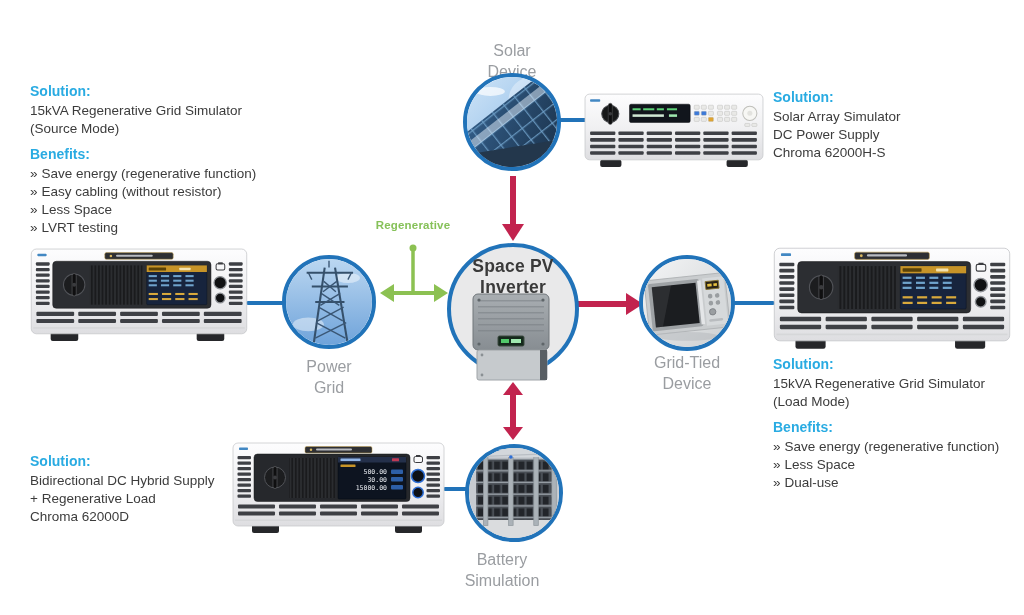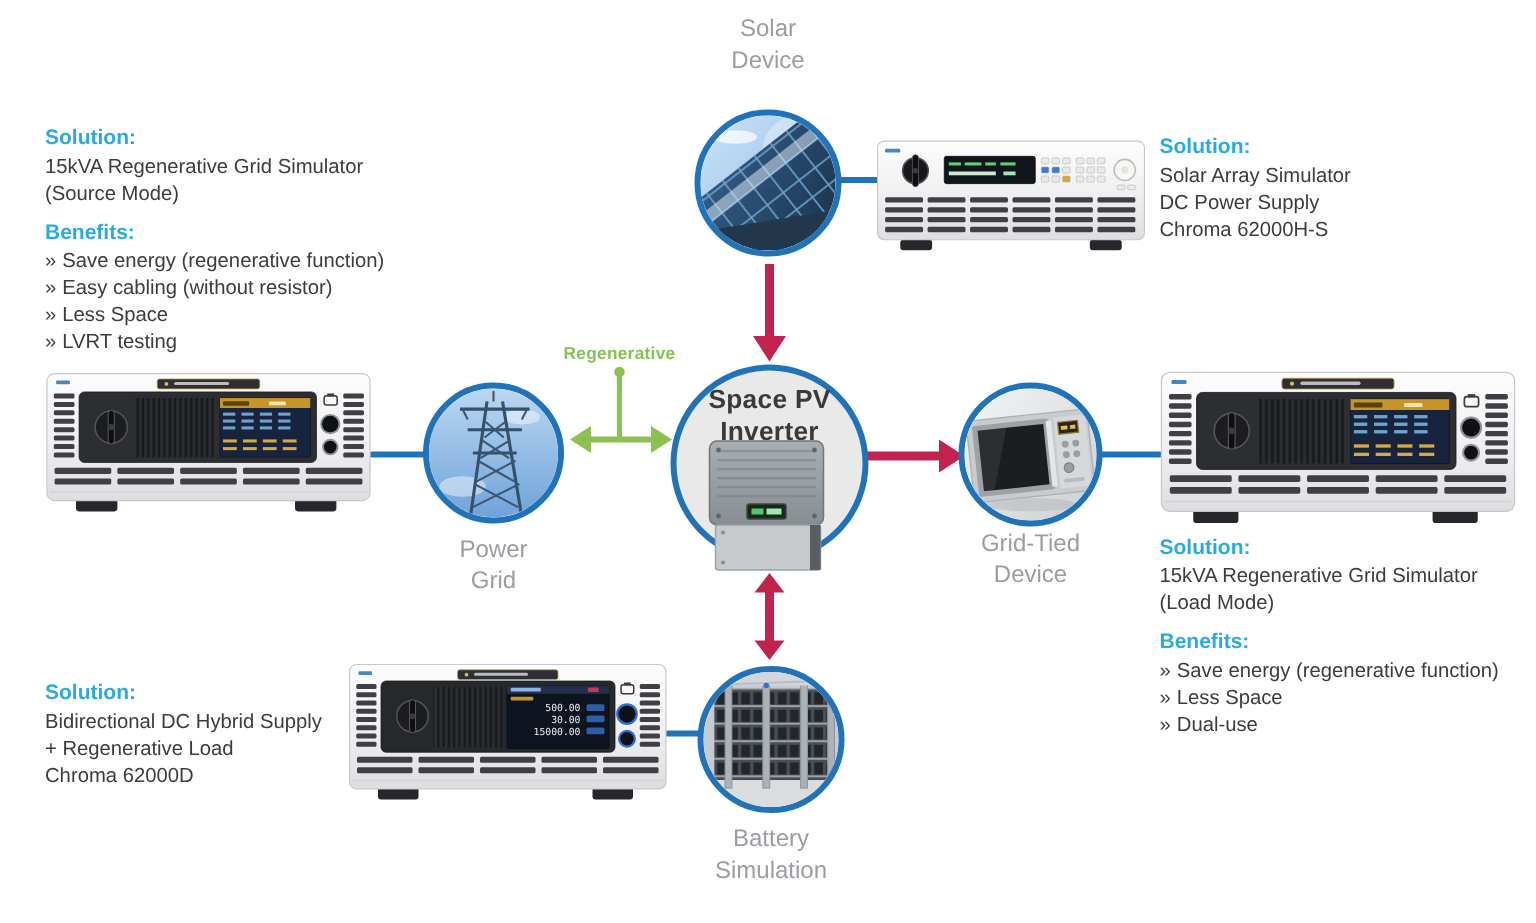--- a/index.html
+++ b/index.html
@@ -361,30 +361,30 @@
   <svg class="arrow" style="left:578px;top:292px" width="66" height="24" viewBox="0 0 66 24">
     <rect x="0" y="9" width="50" height="6" fill="#C2234E"></rect>
     <polygon points="48,1 48,23 65,12" fill="#C2234E"></polygon>
   </svg>
   <svg class="arrow" style="left:502px;top:382px" width="22" height="58" viewBox="0 0 22 58">
     <polygon points="11,0 1,13 21,13" fill="#C2234E"></polygon>
     <rect x="8" y="11" width="6" height="36" fill="#C2234E"></rect>
     <polygon points="1,45 21,45 11,58" fill="#C2234E"></polygon>
   </svg>
 
-  <div class="regen-label" style="left:363px;top:230px;">Regenerative</div>
+  <div class="regen-label" style="left:363px;top:219px;">Regenerative</div>
   <svg class="arrow" style="left:380px;top:240px" width="68" height="62" viewBox="0 0 68 62">
     <circle cx="33" cy="8" r="3.5" fill="#8CC152"></circle>
     <line x1="33" y1="11" x2="33" y2="53" stroke="#8CC152" stroke-width="3.5"></line>
     <line x1="12" y1="53" x2="56" y2="53" stroke="#8CC152" stroke-width="4"></line>
     <polygon points="0,53 14,44 14,62" fill="#8CC152"></polygon>
     <polygon points="68,53 54,44 54,62" fill="#8CC152"></polygon>
   </svg>
 
-  <div class="nlabel" style="left:452px;top:9px;width:120px;">
+  <div class="nlabel" style="left:452px;top:40px;width:120px;">
     <div>Solar</div>
     <div>Device</div>
   </div>
   <div class="node" style="left:463px;top:73px;width:98px;height:98px;">
     <svg viewBox="0 0 100 100">
         <use href="#imgSolar"></use>
       </svg>
   </div>
 
   <div class="node" style="left:282px;top:255px;width:94px;height:94px;">
@@ -416,21 +416,21 @@
   <div class="nlabel" style="left:627px;top:352px;width:120px;">
     <div>Grid-Tied</div>
     <div>Device</div>
   </div>
 
   <div class="node" style="left:465px;top:444px;width:98px;height:98px;">
     <svg viewBox="0 0 100 100">
         <use href="#imgBatt"></use>
       </svg>
   </div>
-  <div class="nlabel" style="left:444px;top:549px;width:140px;">
+  <div class="nlabel" style="left:432px;top:549px;width:140px;">
     <div>Battery</div>
     <div>Simulation</div>
   </div>
 
   <div class="dev" style="left:29px;top:247px;width:220px;height:97px;">
     <svg viewBox="0 0 430 190">
         <use href="#gridsim"></use>
       </svg>
   </div>
   <div class="dev" style="left:772px;top:246px;width:240px;height:106px;">

